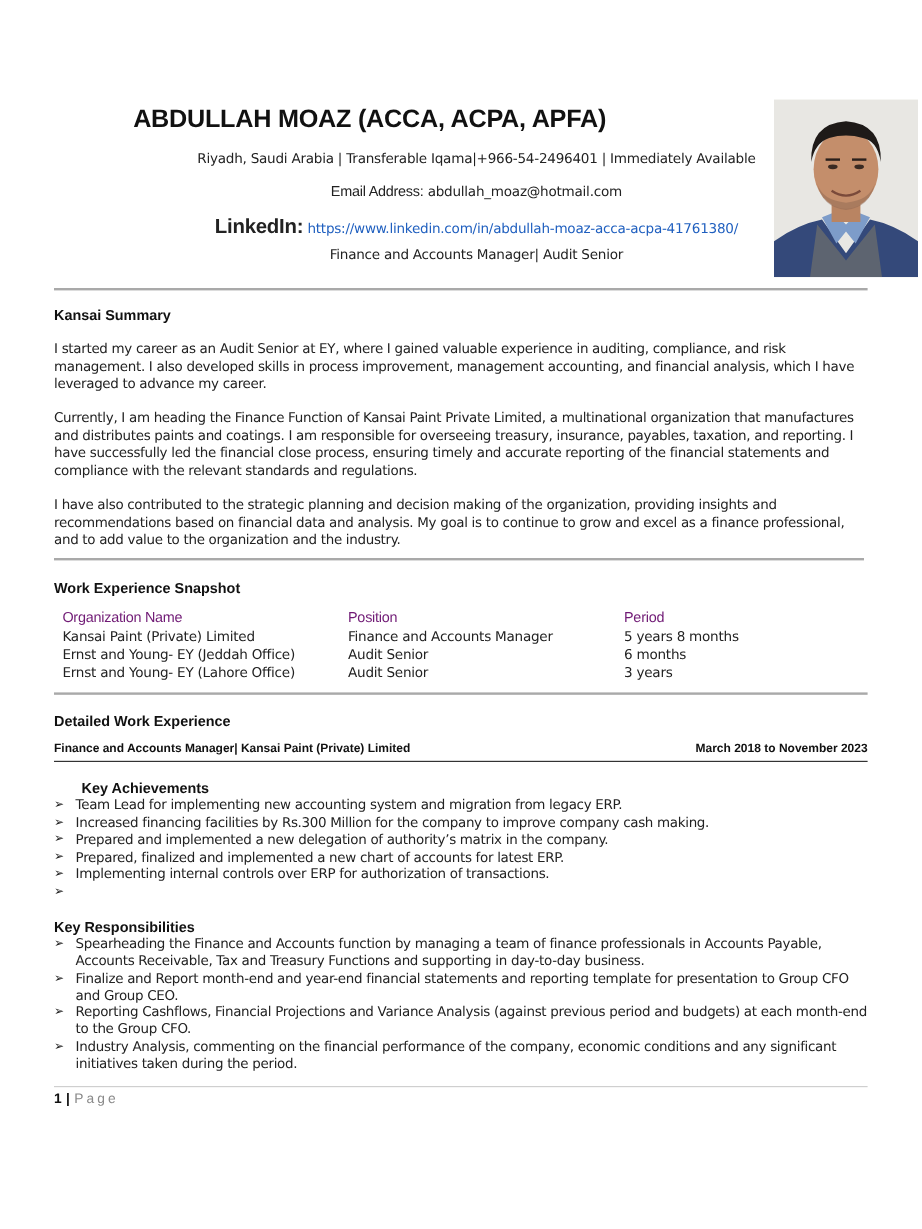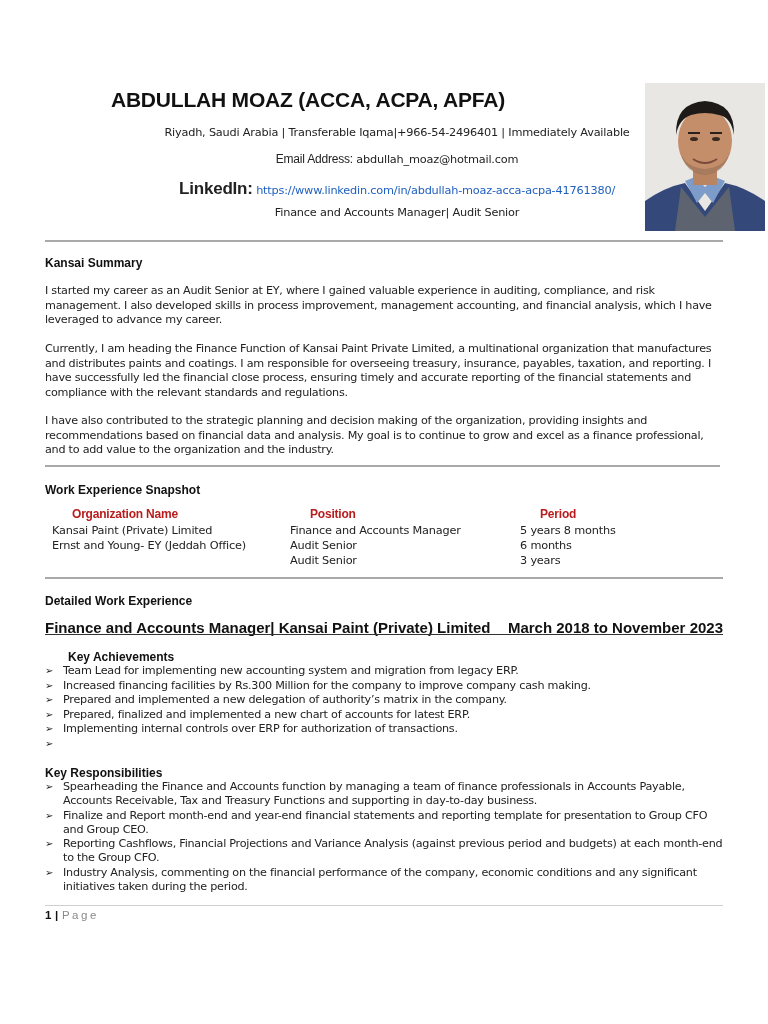--- a/index.html
+++ b/index.html
@@ -14,22 +14,22 @@
   .link { color: #1f5fbf; }
   .photo { left: 645px; top: 83px; width: 120px; height: 148px; overflow: hidden; background: #e9e8e4; }
   .rule { height: 2px; background: #a9a9a9; }
   .rule-thin { height: 1px; background: #a9a9a9; }
   .h2 { font-family: "Liberation Sans", sans-serif; font-weight: bold; font-size: 12px; color: #111; }
   .para { left: 45px; width: 680px; font-size: 11.2px; line-height: 14.5px; color: #222; letter-spacing: -0.25px; }
   .tbl { left: 52px; font-size: 11.3px; line-height: 15.3px; color: #222; letter-spacing: -0.2px; }
   .tbl .col1 { position: absolute; left: 0; width: 240px; }
   .tbl .col2 { position: absolute; left: 238px; width: 230px; }
   .tbl .col3 { position: absolute; left: 468px; width: 200px; }
-  .tbl .hdr { font-family: "Liberation Sans", sans-serif; font-weight: bold; font-size: 12px; color: #b91c1c; margin-left: 20px; }
-  .jobline { left: 45px; width: 678px; font-family: "Liberation Sans", sans-serif; font-weight: bold; font-size: 15px; color: #111; }
+  .tbl .hdr { font-family: "Liberation Sans", sans-serif; font-weight: normal; font-size: 12px; color: #701a75; }
+  .jobline { left: 45px; width: 678px; font-family: "Liberation Sans", sans-serif; font-weight: bold; font-size: 10px; color: #111; }
   .jobline .right { position: absolute; right: 0; top: 0; }
   .blist { left: 45px; width: 680px; font-size: 11.2px; color: #222; letter-spacing: -0.25px; }
   .blist .item { position: relative; padding-left: 18px; line-height: 14.5px; }
   .blist .item .arrow { position: absolute; left: 0; top: 0; font-size: 10px; }
   .rlist .item { padding-left: 18px; line-height: 14.3px; }
   .footer { left: 45px; font-size: 11.5px; }
   .footer .num { font-family: "Liberation Sans", sans-serif; font-weight: bold; color: #111; }
   .footer .pg { color: #8a8a8a; letter-spacing: 2.5px; font-family: "Liberation Sans", sans-serif; }
 </style>
 </head>
@@ -95,20 +95,21 @@
     <div class="col1">Kansai Paint (Private) Limited</div>
     <div class="col2">Finance and Accounts Manager</div>
     <div class="col3">5 years 8 months</div>
   </div>
   <div style="position:absolute; top:31px; left:0; width:680px; height:15px;">
     <div class="col1">Ernst and Young- EY (Jeddah Office)</div>
     <div class="col2">Audit Senior</div>
     <div class="col3">6 months</div>
   </div>
   <div style="position:absolute; top:46px; left:0; width:680px; height:15px;">
+    <div class="col1">Ernst and Young- EY (Lahore Office)</div>
     <div class="col2">Audit Senior</div>
     <div class="col3">3 years</div>
   </div>
 </div>
 
 <div class="abs rule" style="left:45px; top:577px; width:678px;"></div>
 
 <div class="abs h2" style="left:45px; top:594px;">Detailed Work Experience</div>
 <div class="abs jobline" style="top:619px; height:15px;">
   <span>Finance and Accounts Manager|  Kansai Paint (Private) Limited</span>

